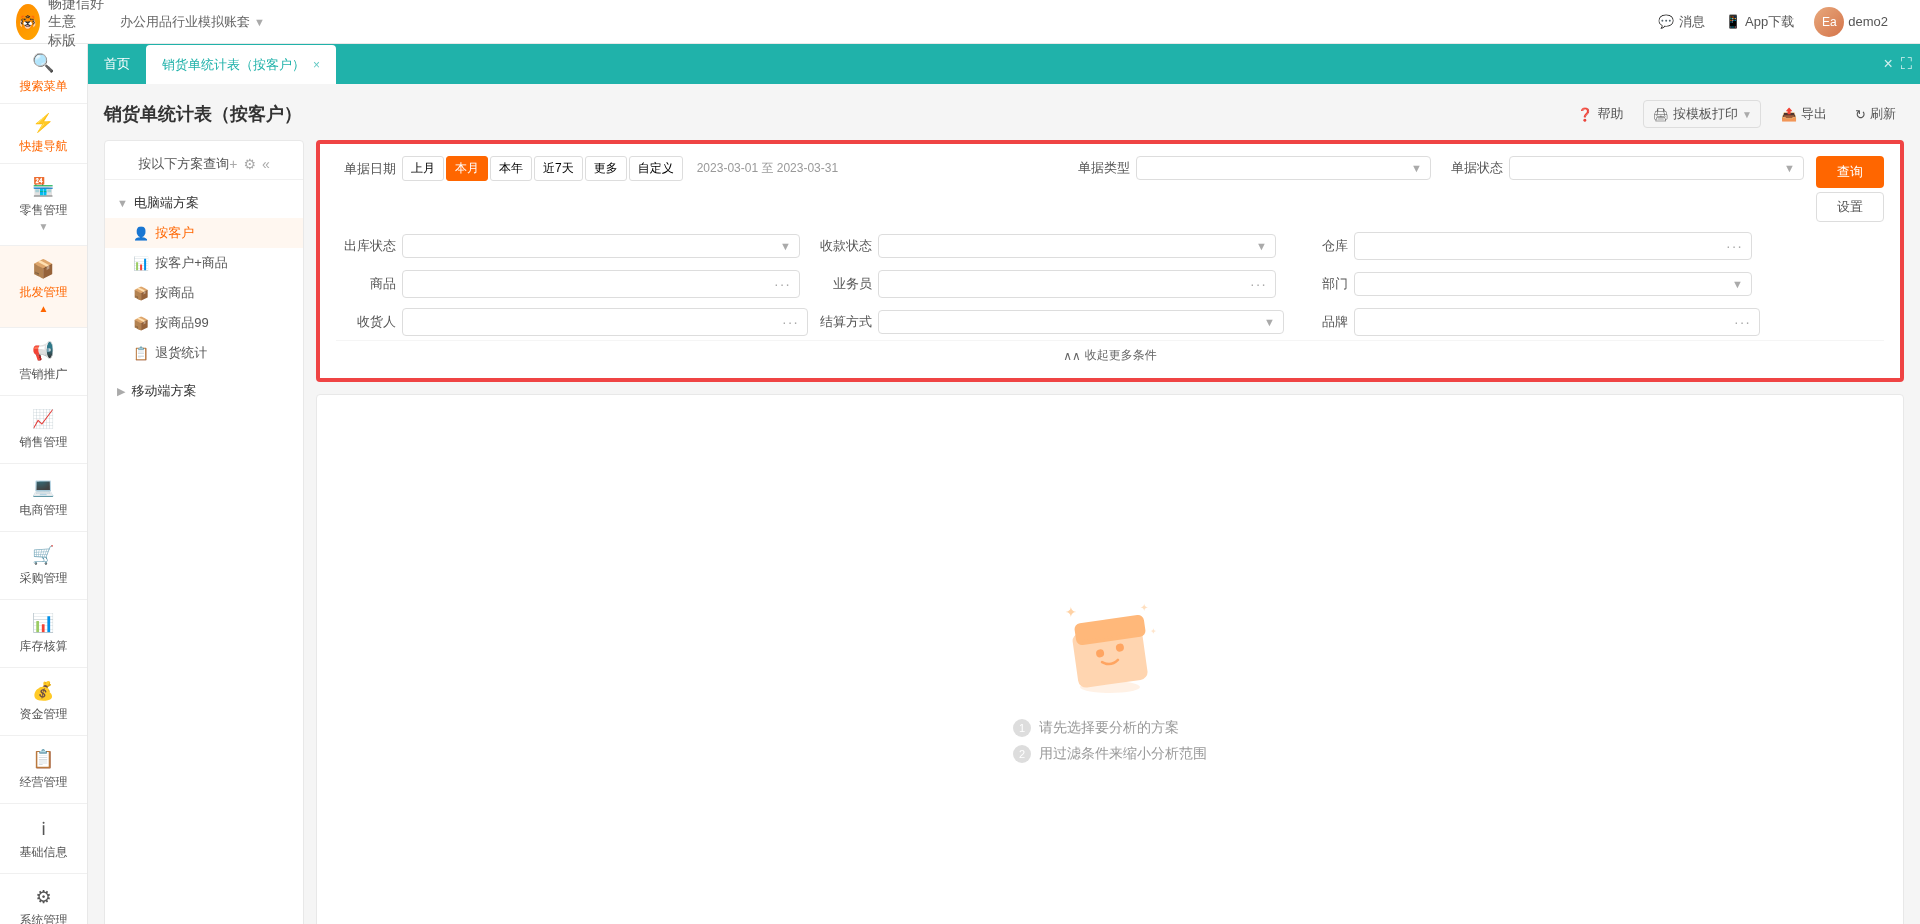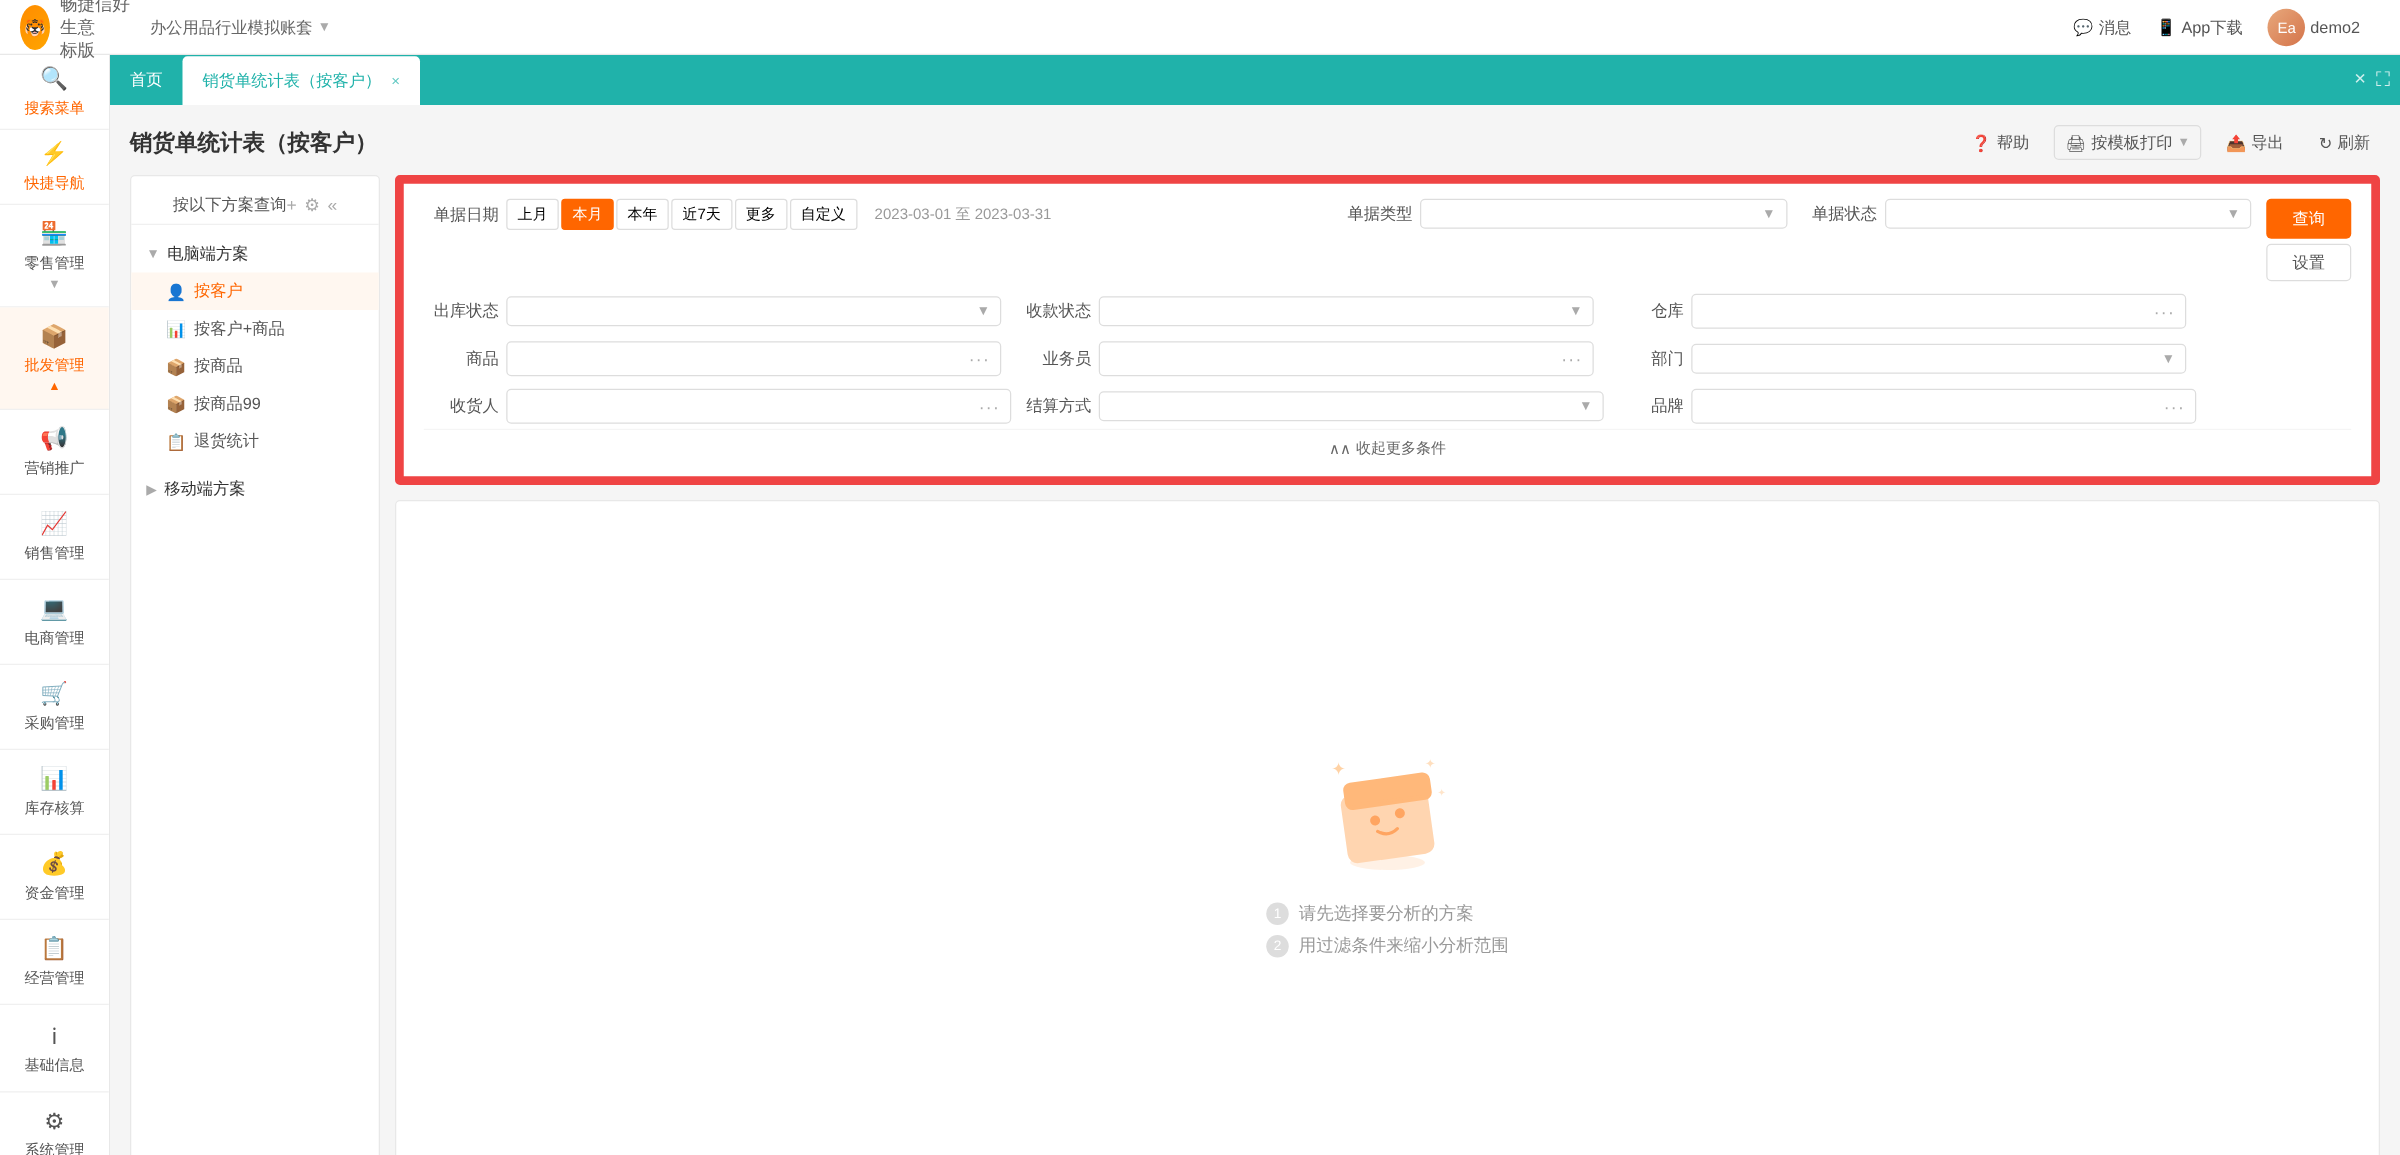--- a/index.html
+++ b/index.html
@@ -296,21 +296,21 @@
       flex: 1;
       display: flex;
       flex-direction: column;
       gap: 0;
     }
 
     
     .filter-panel {
       background: #fff;
       border-radius: 4px;
-      border: 7px solid #ef4444;
+      border: 4px solid #ef4444;
       padding: 12px 16px 8px;
     }
     .filter-label {
       width: 60px;
       text-align: right;
       color: #555;
       font-size: 13px;
       flex-shrink: 0;
     }
     .date-tabs {

